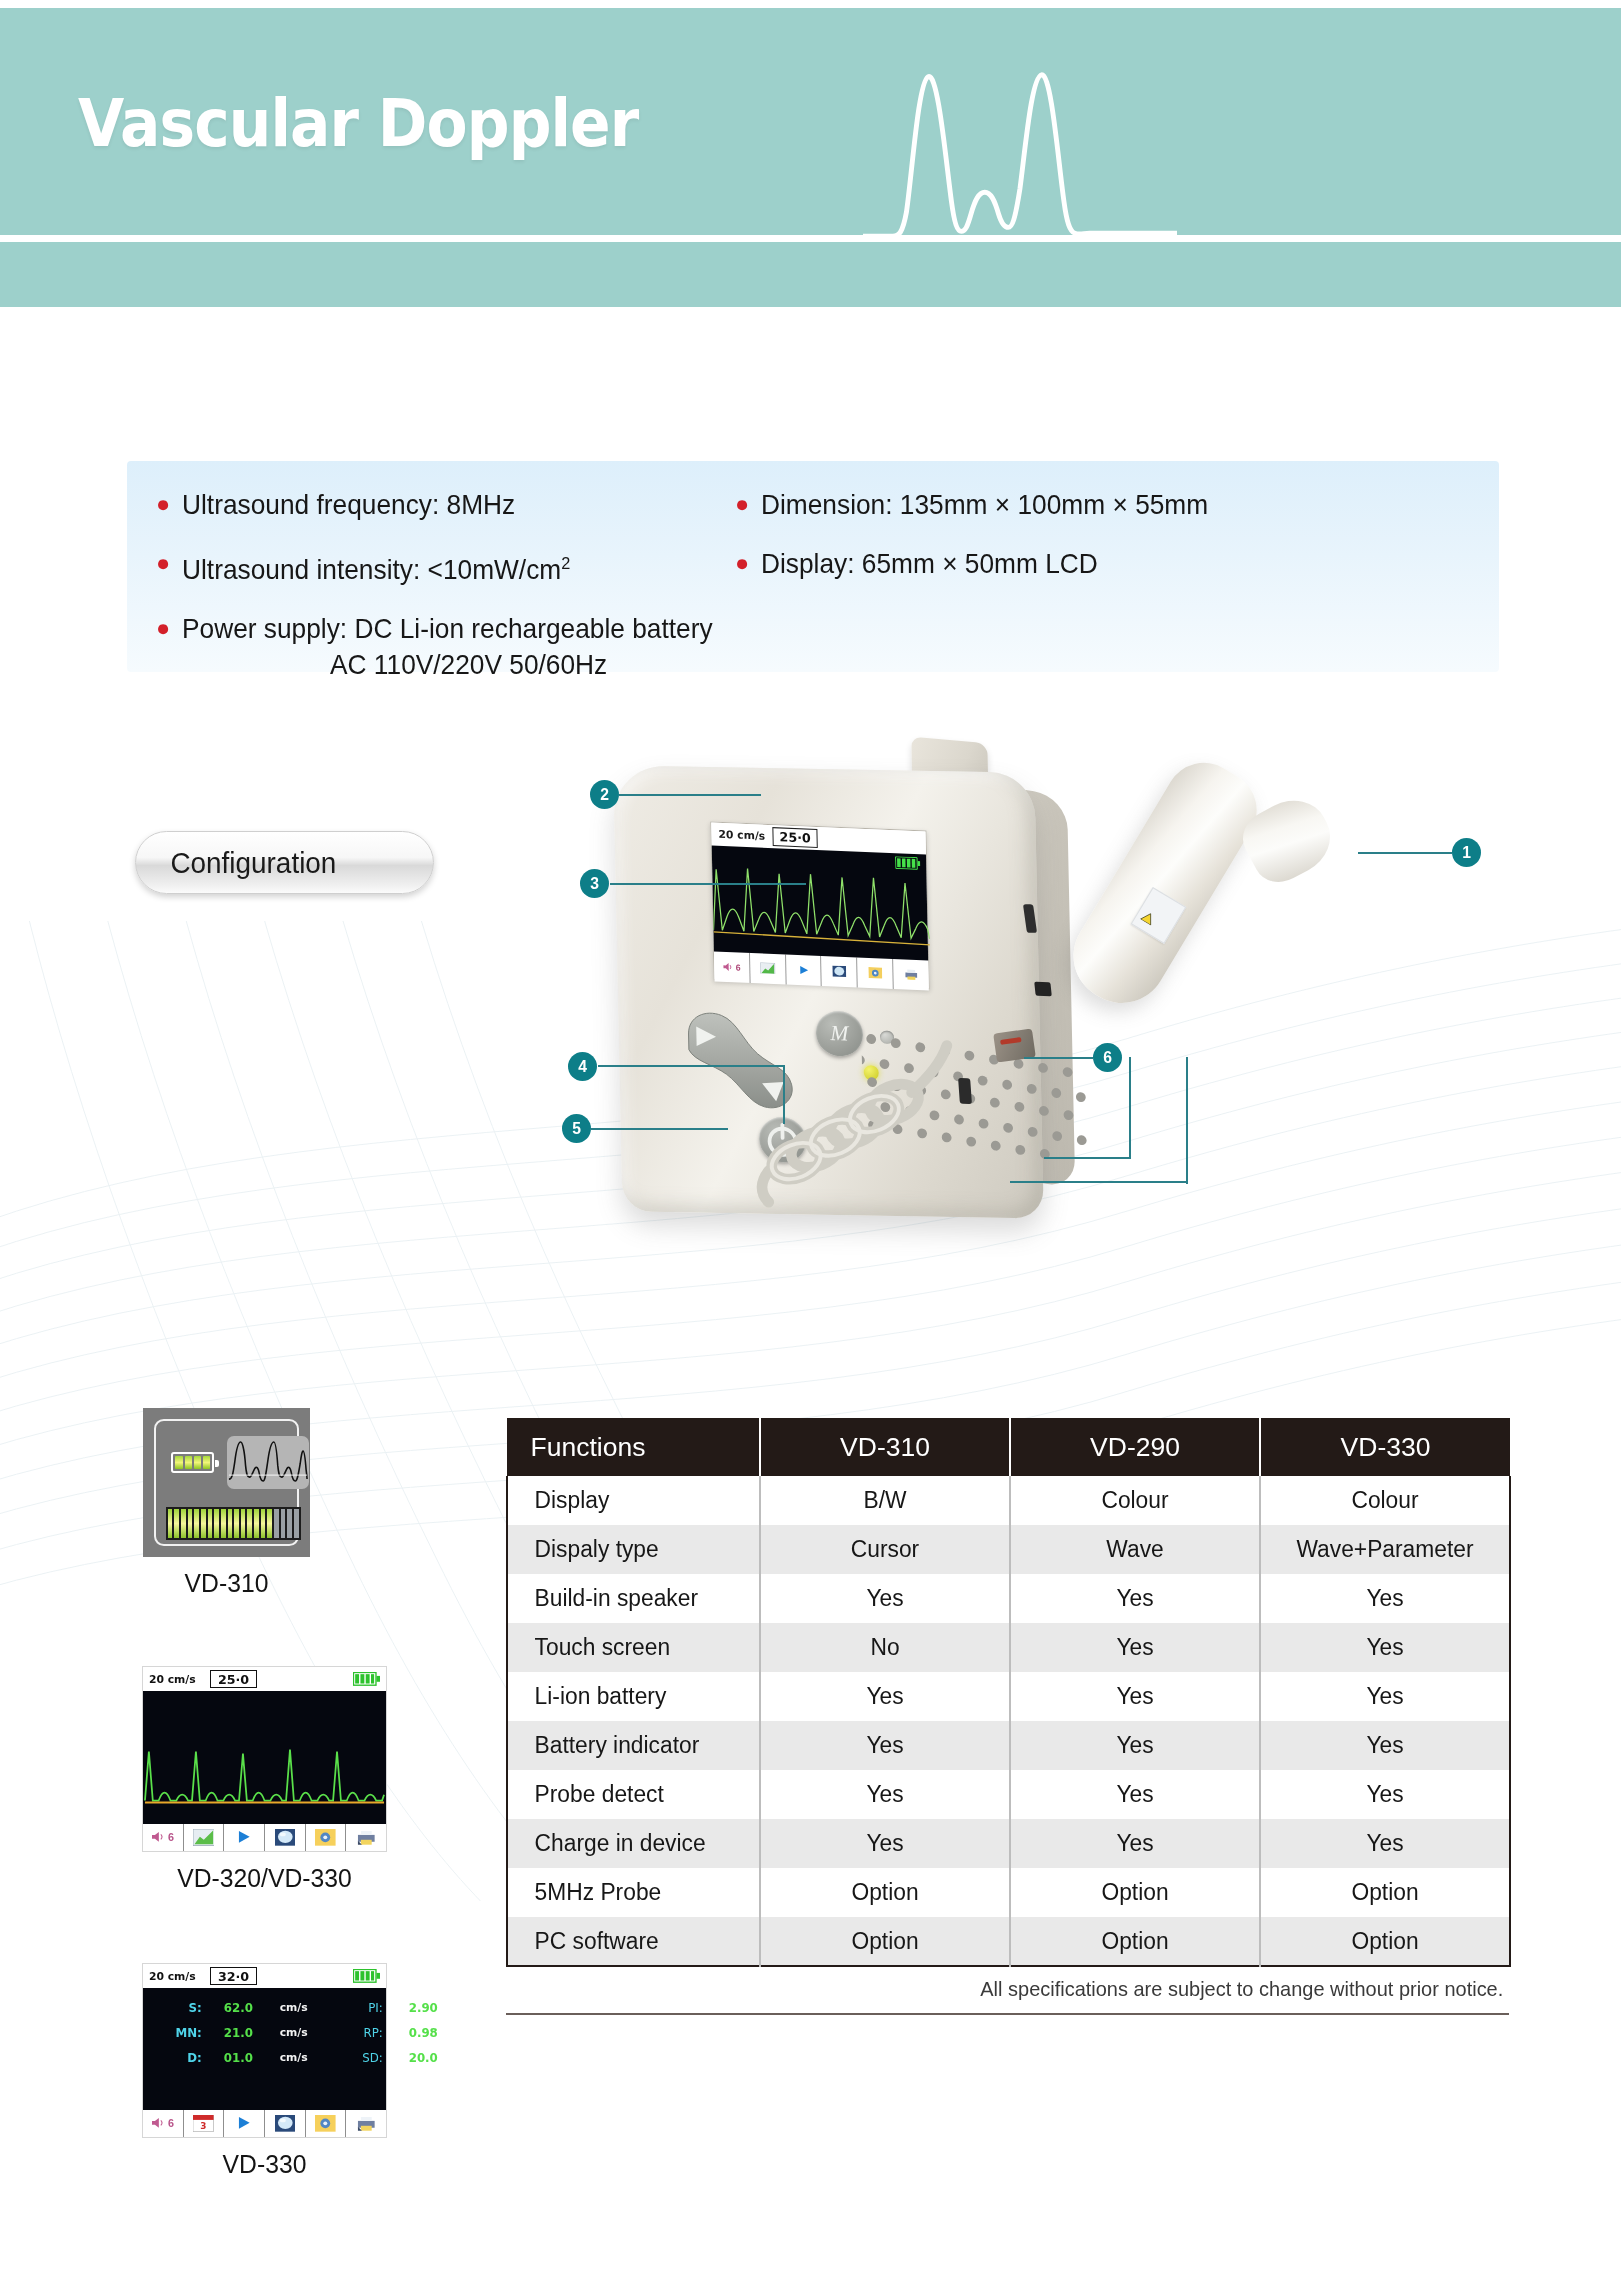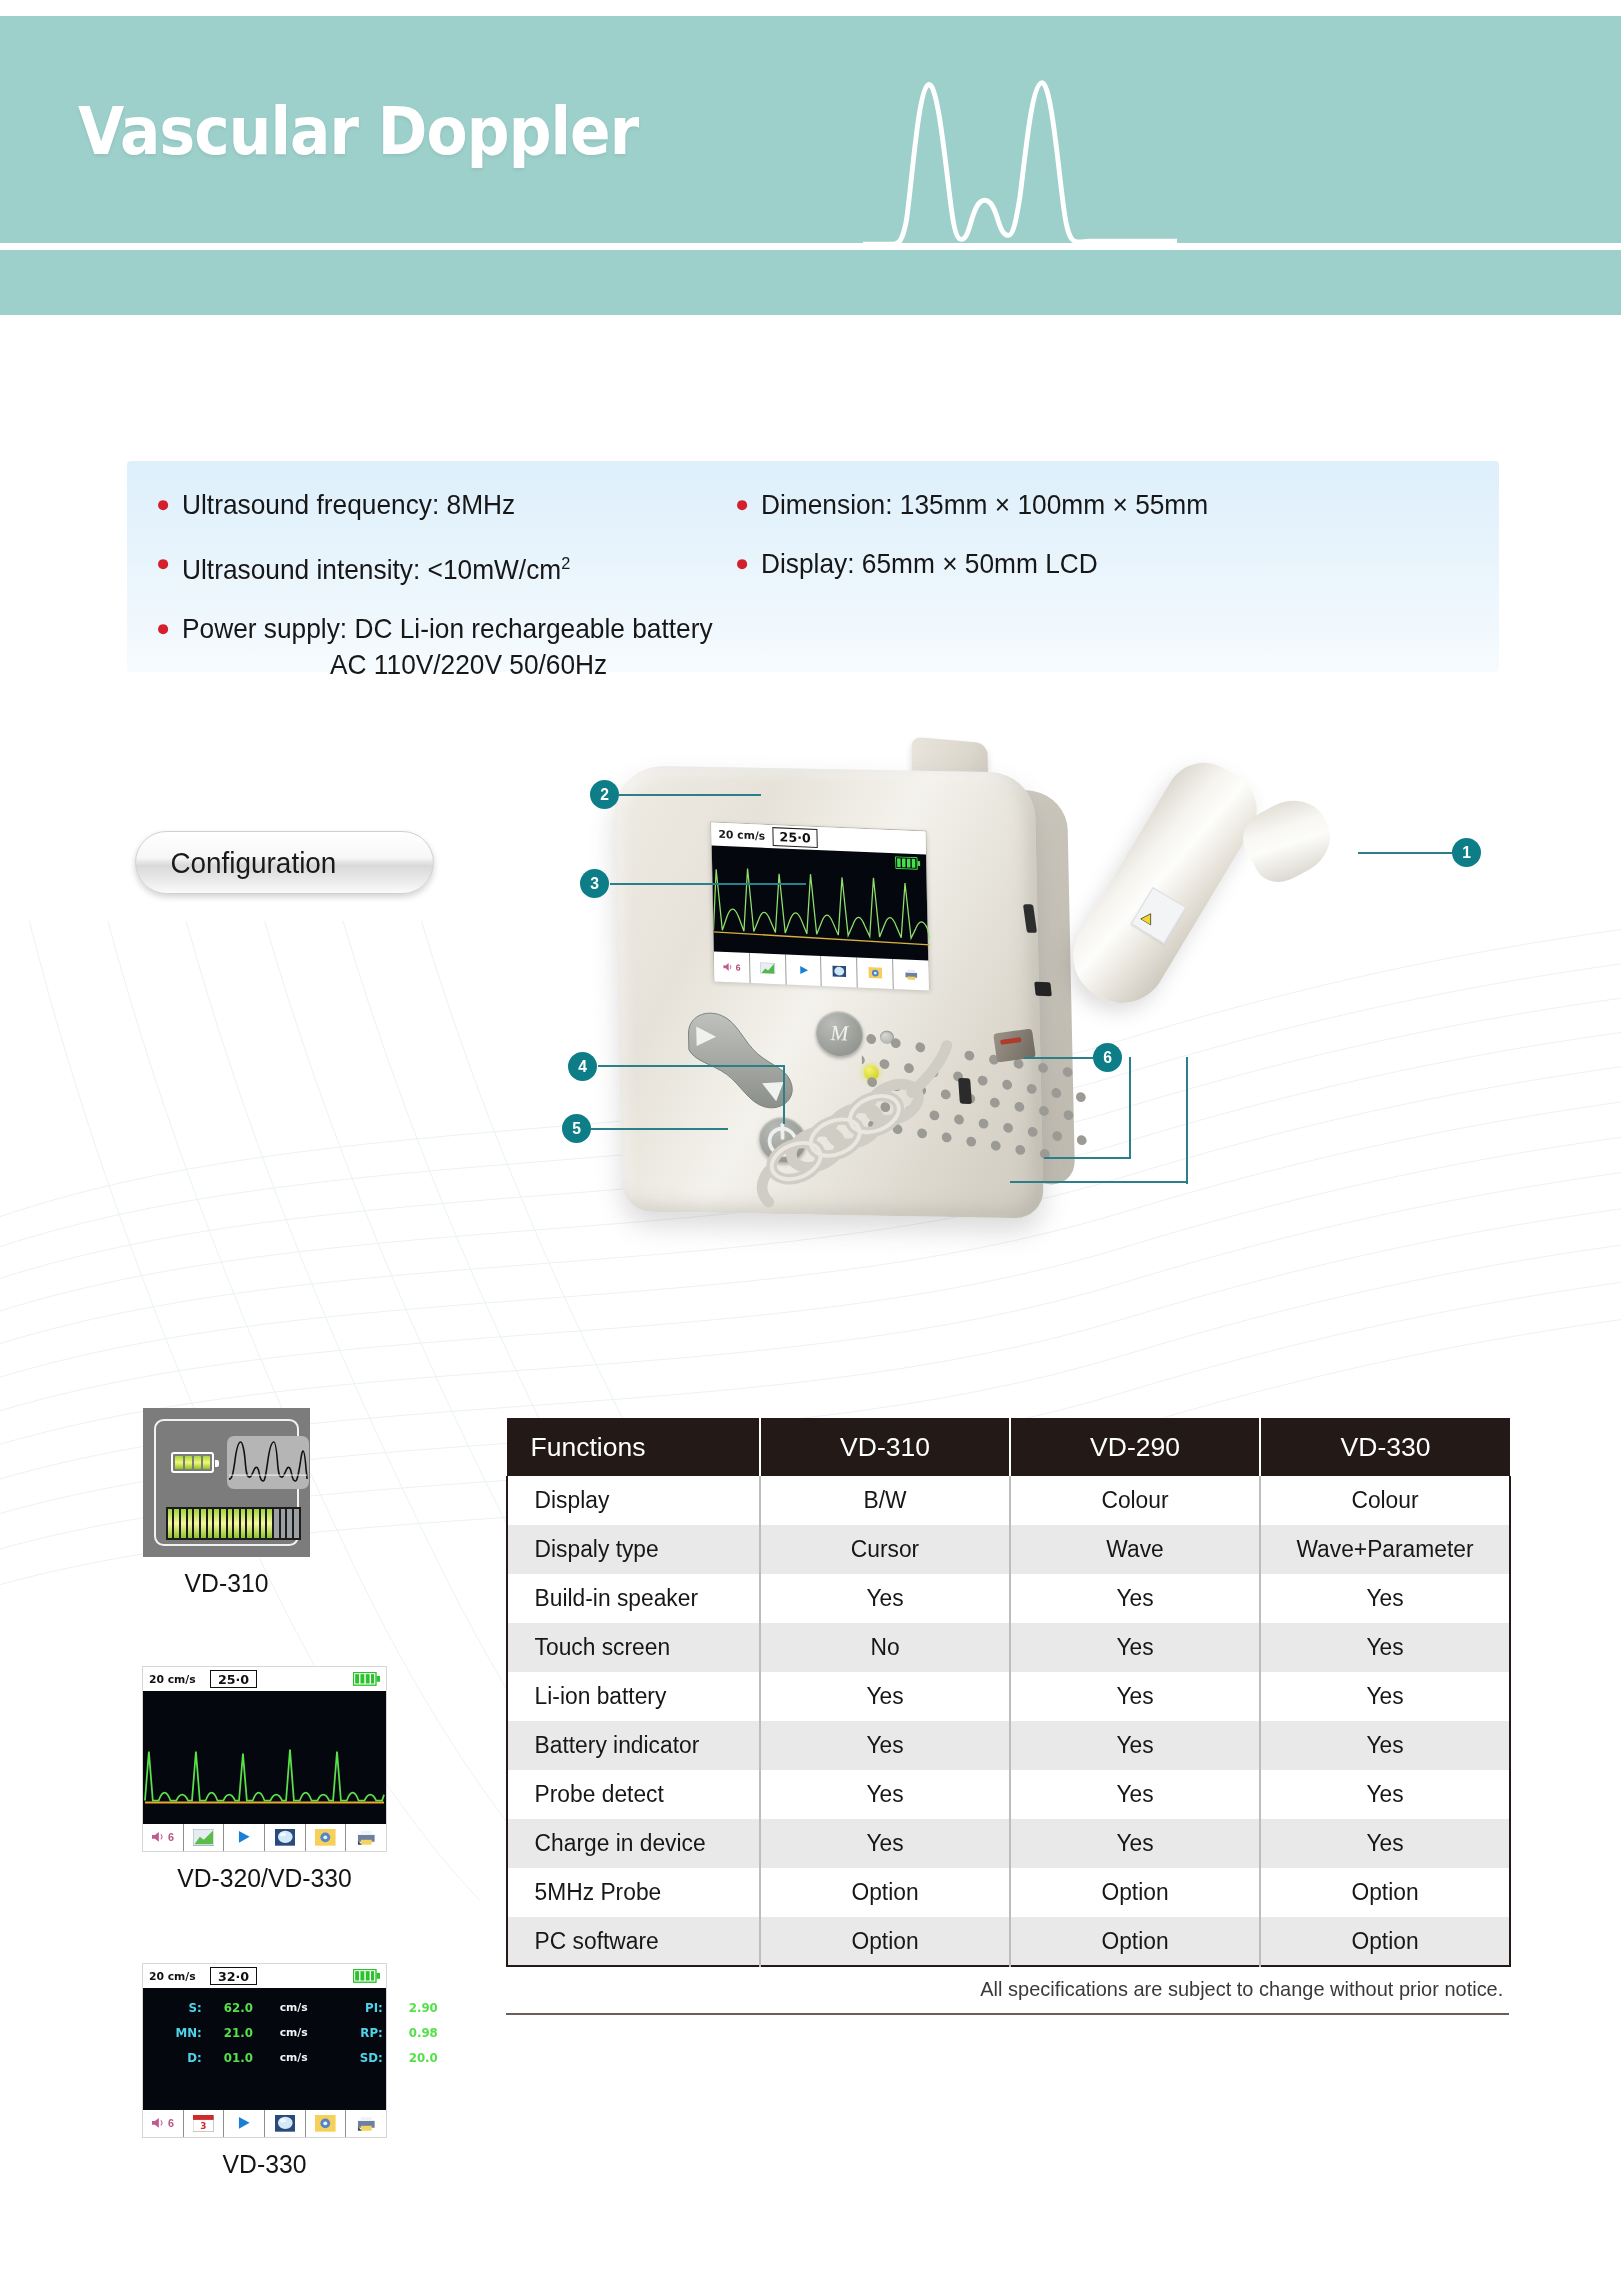--- a/index.html
+++ b/index.html
@@ -12,21 +12,21 @@
   .page { position: relative; width: 1621px; height: 2293px; background:#fff; overflow:hidden; }
 
   
   .bg-mesh {
     position: absolute; left: 0; top: 921px; width: 1621px; height: 980px;
     pointer-events: none; opacity: .85;
   }
 
   
   .banner {
-    position: absolute; left: 0; top: 16px; width: 1621px; height: 299px;
+    position: absolute; left: 0; top: 8px; width: 1621px; height: 299px;
     background: #9dd0cb;
   }
   .banner-rule {
     position: absolute; left: 0; top: 227px; width: 1621px; height: 6.9px;
     background: #ffffff;
   }
   .banner-title {
     position: absolute; left: 78px; top: 78px;
     font-size: 65px; font-weight: 700; color: #ffffff;
     letter-spacing: -1px;
@@ -245,21 +245,21 @@
   .vol-lbl { font-size: 10.8px; color:#b8548a; font-weight:700; margin-left:2.9px; }
 
   
   .param-grid {
     display:grid; grid-template-columns: 51px 73px 51px 57px 55px;
     row-gap: 10.8px; padding: 13.7px 7.8px 0 7.8px; font-family:"DejaVu Sans",sans-serif;
   }
   .p-key { color:#4fd3e8; font-size: 11.8px; text-align:right; font-weight:700;}
   .p-val { color:#55e04a; font-size: 11.8px; text-align:center; font-weight:700;}
   .p-unit { color:#f2f2f2; font-size: 10.8px; text-align:left; padding-left:4.9px;font-weight:bold;}
-  .p-key2 { color:#4fd3e8; font-size: 11.8px; text-align:right; font-weight:700;}
+  .p-key2 { color:#4fd3e8; font-size: 11.8px; text-align:right; font-weight:400;}
   .p-val2 { color:#55e04a; font-size: 11.8px; text-align:right; font-weight:700;}
 
   
   .cmp-wrap { position: absolute; left: 506px; top: 1418px; width: 1003px; }
   table.cmp { border-collapse: collapse; width: 100%; table-layout: fixed; }
   table.cmp th {
     background: #231a17; color:#fff; font-weight: 400; font-size: 26.5px;
     padding: 13.7px 0; border-right: 2px solid #fff; height: 51px;
   }
   table.cmp th:last-child { border-right: none; }

